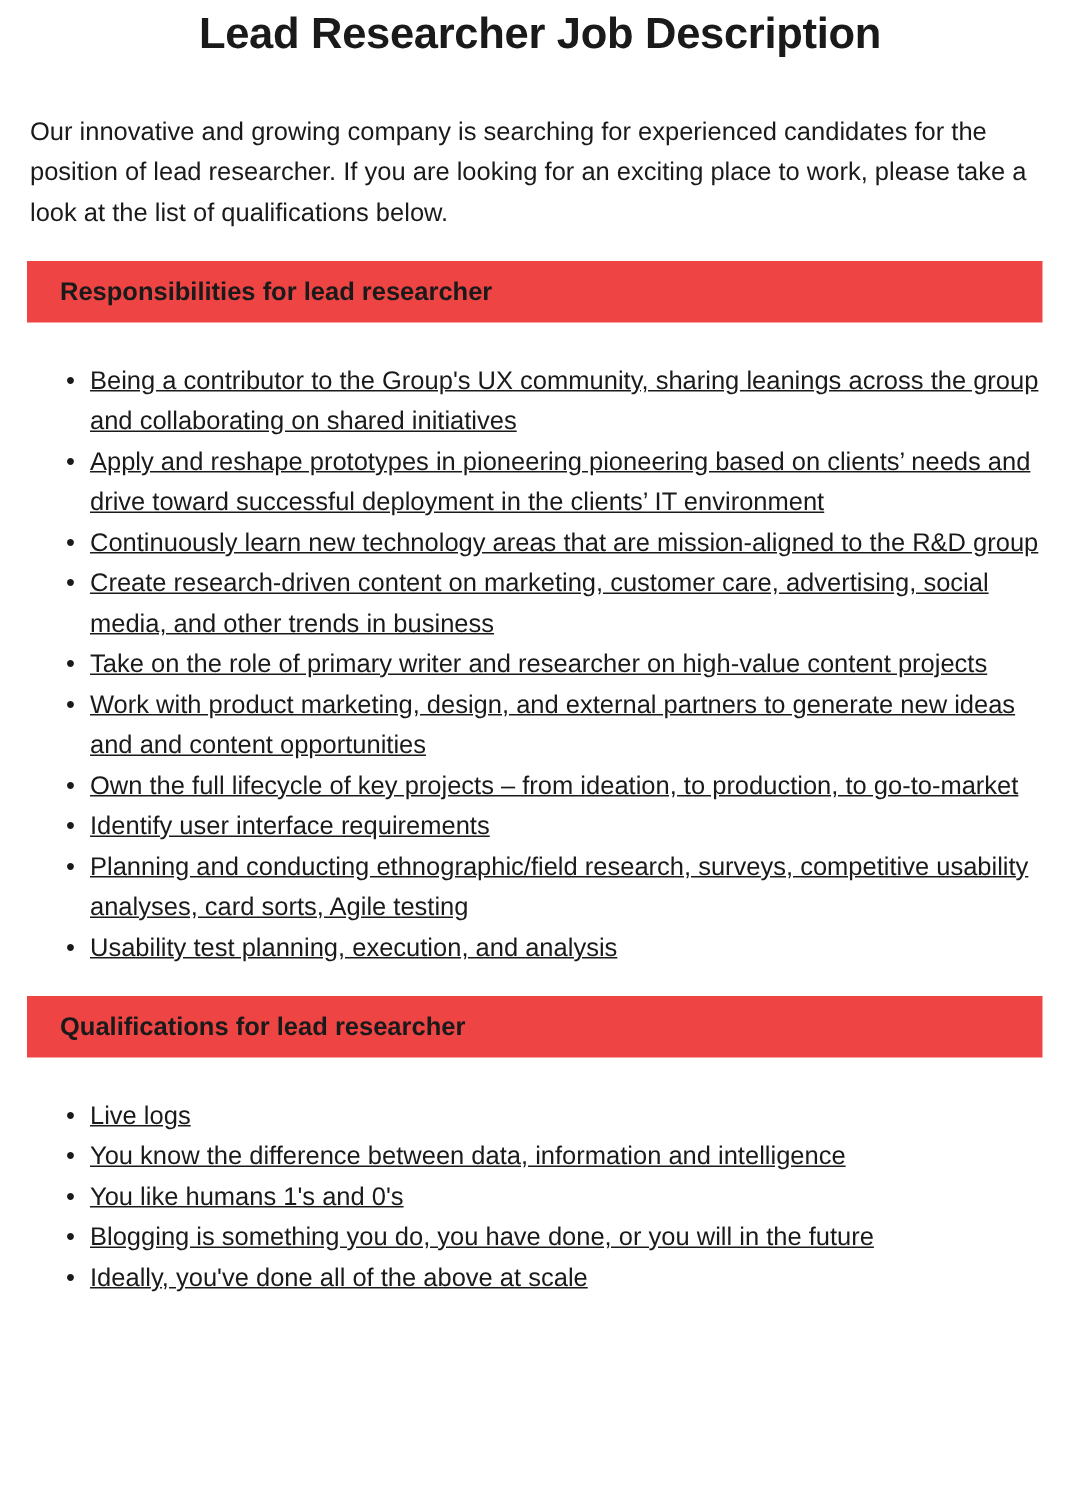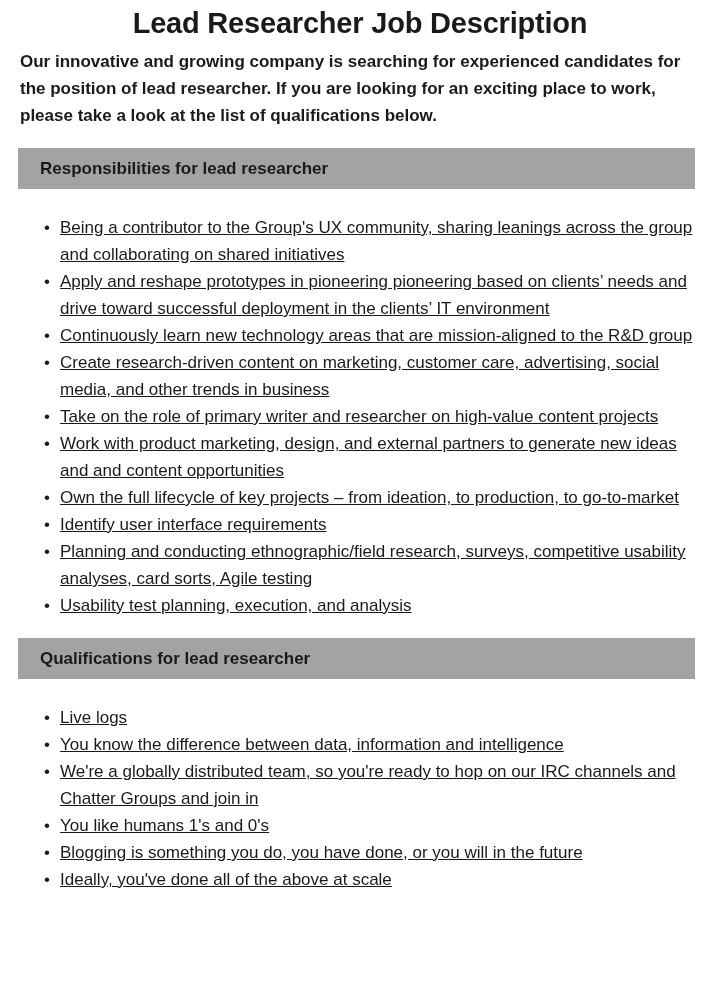--- a/index.html
+++ b/index.html
@@ -20,25 +20,24 @@
     line-height: 33px;
     font-weight: bold;
     text-align: center;
     margin: 0;
     padding-top: 7px;
     letter-spacing: -0.2px;
   }
   .intro {
     font-size: 17px;
     line-height: 27px;
-    margin: 8px 28px 0 20px;
-    font-weight: bold;
+    margin: 34px 28px 0 20px;
   }
   .section-bar {
-    background: #a3a3a3;
+    background: #ef4444;
     margin: 19px 25px 0 18px;
     padding: 10px 12px 10px 22px;
     font-size: 17px;
     line-height: 21px;
     font-weight: bold;
   }
   ul.job-list {
     list-style: none;
     margin: 25px 20px 0 0;
     padding: 0 0 0 60px;
@@ -83,20 +82,19 @@
     </ul>
   </section>
 
   <section>
     <div class="section-bar">
       <span>Qualifications for lead researcher</span>
     </div>
     <ul class="job-list">
       <li>Live logs</li>
       <li>You know the difference between data, information and intelligence</li>
-      <li>We're a globally distributed team, so you're ready to hop on our IRC channels and Chatter Groups and join in</li>
       <li>You like humans 1's and 0's</li>
       <li>Blogging is something you do, you have done, or you will in the future</li>
       <li>Ideally, you've done all of the above at scale</li>
     </ul>
   </section>
 
 </main>
 
 </body></html>

